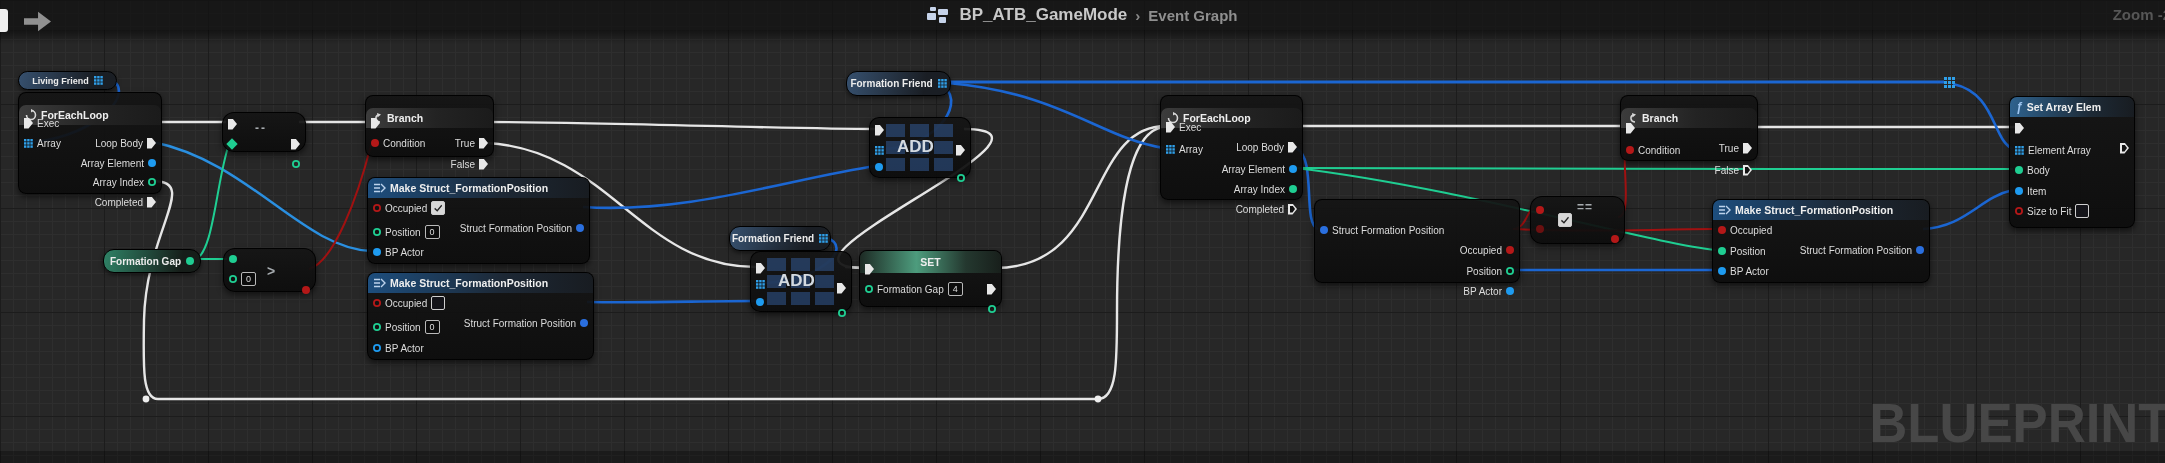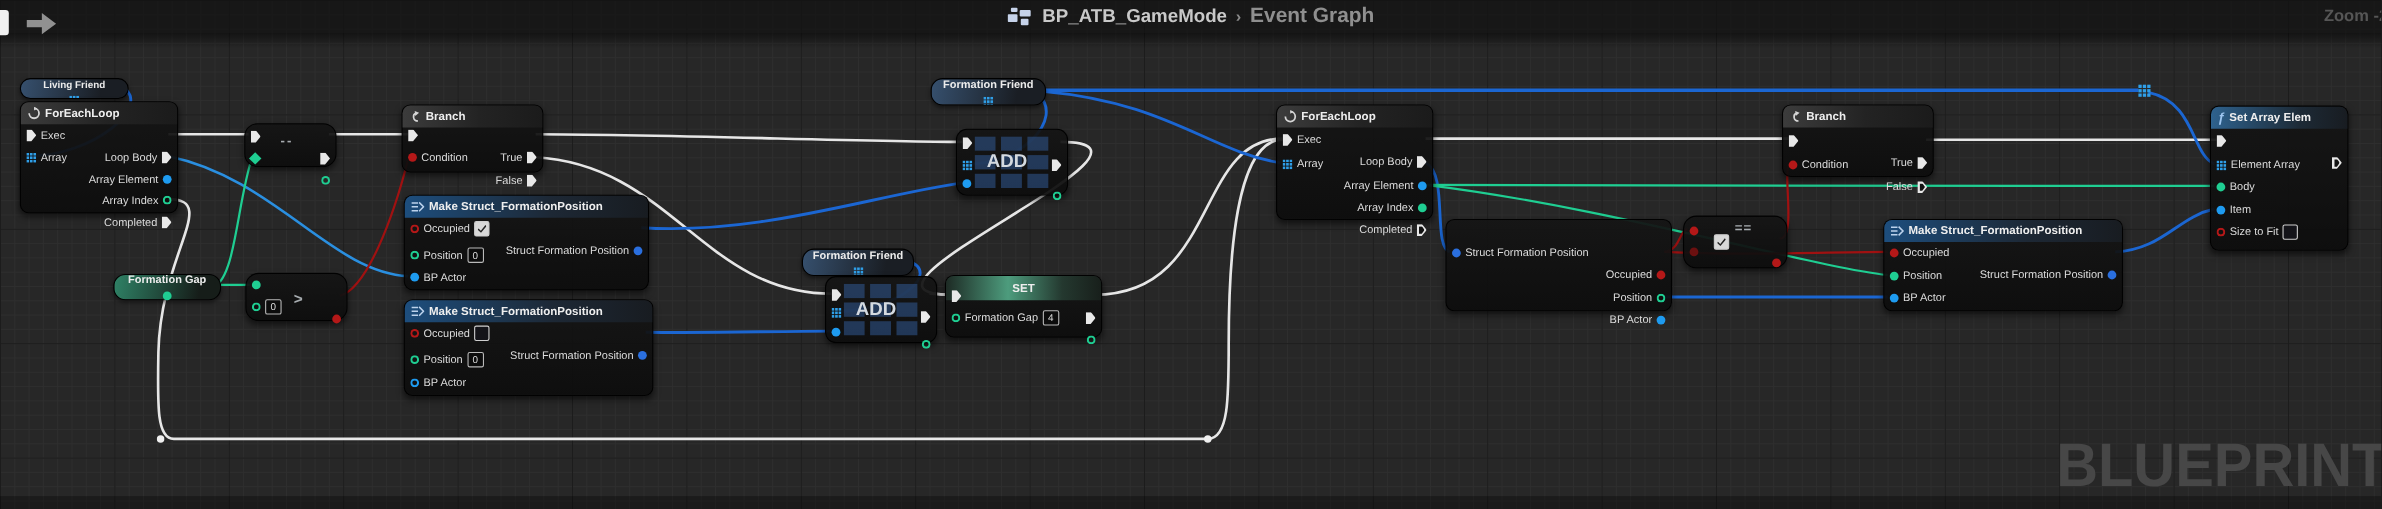--- a/index.html
+++ b/index.html
@@ -11,33 +11,33 @@
       linear-gradient(#2e2e2e 1px, transparent 1px),
       linear-gradient(90deg,#2e2e2e 1px, transparent 1px);
     background-size:104px 104px,104px 104px,13px 13px,13px 13px;}
   .abs{position:absolute;}
   
   #topbar{left:0;top:0;width:2165px;height:30px;background:rgba(18,18,18,.72);z-index:6;}
   #topshadow{left:0;top:30px;width:2165px;height:14px;background:linear-gradient(rgba(0,0,0,.5),rgba(0,0,0,0));z-index:5;}
   #crumbs{left:0;top:0;width:2165px;height:30px;display:flex;align-items:center;justify-content:center;gap:8px;z-index:7;}
   .crumb-main{font-size:17px;color:#c9c9c9;font-weight:bold;}
   .crumb-sep{font-size:15px;color:#8a8a8a;font-weight:bold;}
-  .crumb-sub{font-size:19px;color:#8f8f8f;font-weight:bold;}
+  .crumb-sub{font-size:15px;color:#8f8f8f;font-weight:bold;}
   #zoomlabel{top:6px;right:-6px;font-size:15px;font-weight:bold;color:#565656;z-index:7;}
   #watermark{top:390px;right:-5px;font-size:56px;font-weight:800;color:#474747;letter-spacing:0px;transform:scaleX(.94);transform-origin:right;z-index:1;}
   #bottomstrip{left:0;top:451px;width:2165px;height:12px;background:rgba(0,0,0,.30);z-index:4;}
   #corner-icon{left:-7px;top:9px;width:15px;height:23px;background:#f0f0f0;border-radius:3px;z-index:7;}
   #fwd-arrow{left:24px;top:10px;width:27px;height:23px;background:#919191;z-index:7;
     clip-path:polygon(0 36%,52% 36%,52% 8%,100% 50%,52% 92%,52% 64%,0 64%);}
   
   .node{position:absolute;background:linear-gradient(rgba(21,21,21,.94),rgba(13,13,13,.94));
     border:1px solid rgba(0,0,0,.9);border-radius:8px;box-shadow:0 3px 6px rgba(0,0,0,.55);z-index:3;}
   .hd{position:absolute;left:0;right:0;top:0;height:20px;border-radius:7px 7px 0 0;display:flex;align-items:center;gap:4px;
     padding:0 6px;font-size:10.5px;font-weight:bold;color:#eee;white-space:nowrap;overflow:hidden;}
-  .hd.gray{background:linear-gradient(90deg,#3c3c3c,#232323 55%,#1b1b1b);}
+  .hd.gray{background:linear-gradient(90deg,#3c3c3c,#232323 55%,#1b1b1b);margin-top:12px;}
   .hd.blue{background:linear-gradient(90deg,#1d4e7e,#1d2835 60%,#181c21);}
   .hd.steel{background:linear-gradient(90deg,#2e628e,#1d2a36 65%,#181c21);}
   .row{position:absolute;display:flex;align-items:center;gap:4px;height:14px;font-size:10px;color:#dcdcdc;white-space:nowrap;}
   .row.l{left:5px;} .row.r{right:5px;flex-direction:row-reverse;margin-top:20px;}
   
   .pex{position:relative;width:9px;height:11px;flex:0 0 auto;background:#e8e8e8;
     clip-path:polygon(0 0,50% 0,100% 50%,50% 100%,0 100%);}
   .pex i{display:none;position:absolute;left:2px;top:2px;width:5px;height:7px;background:#121212;
     clip-path:polygon(0 0,50% 0,100% 50%,50% 100%,0 100%);}
   .pex.h i{display:block;}
@@ -47,21 +47,21 @@
   .pdia{width:8px;height:8px;background:#1fce92;transform:rotate(45deg);flex:0 0 auto;}
   .cb{width:12px;height:12px;border:1.5px solid #cfcfcf;border-radius:2px;background:#141419;position:relative;flex:0 0 auto;}
   .cb.on{background:#d8d8d8;}
   .cb.on::after{content:"";position:absolute;inset:2px;background:#232323;
     clip-path:polygon(10% 48%,36% 72%,88% 8%,100% 22%,38% 96%,0 62%);}
   .valbox{border:1px solid #b9b9b9;border-radius:2px;background:rgba(10,10,10,.6);color:#ddd;
     font-size:9px;height:12px;line-height:12px;padding:0 4px;flex:0 0 auto;}
   .glyph{position:absolute;color:#a7acb0;font-weight:bold;}
   
   .pill{position:absolute;border-radius:11px;border:1px solid #000;box-shadow:0 2px 4px rgba(0,0,0,.5);
-    display:flex;align-items:center;justify-content:center;gap:5px;font-size:10px;font-weight:bold;color:#ececec;z-index:3;flex-direction:column;}
+    display:flex;align-items:center;justify-content:center;gap:5px;font-size:10px;font-weight:bold;color:#ececec;z-index:3;}
   .pill.friend{background:linear-gradient(100deg,#36506e,#1a1e24 75%);}
   .pill.gap{background:linear-gradient(100deg,#2f8266,#161d19 80%);}
   .pin-out-nub{width:8px;height:8px;border-radius:50%;flex:0 0 auto;}
   svg.wires{position:absolute;left:0;top:0;z-index:2;}
   .addwrap{position:absolute;z-index:3;}
 </style>
 </head>
 <body>
 
 <div id="stage">

